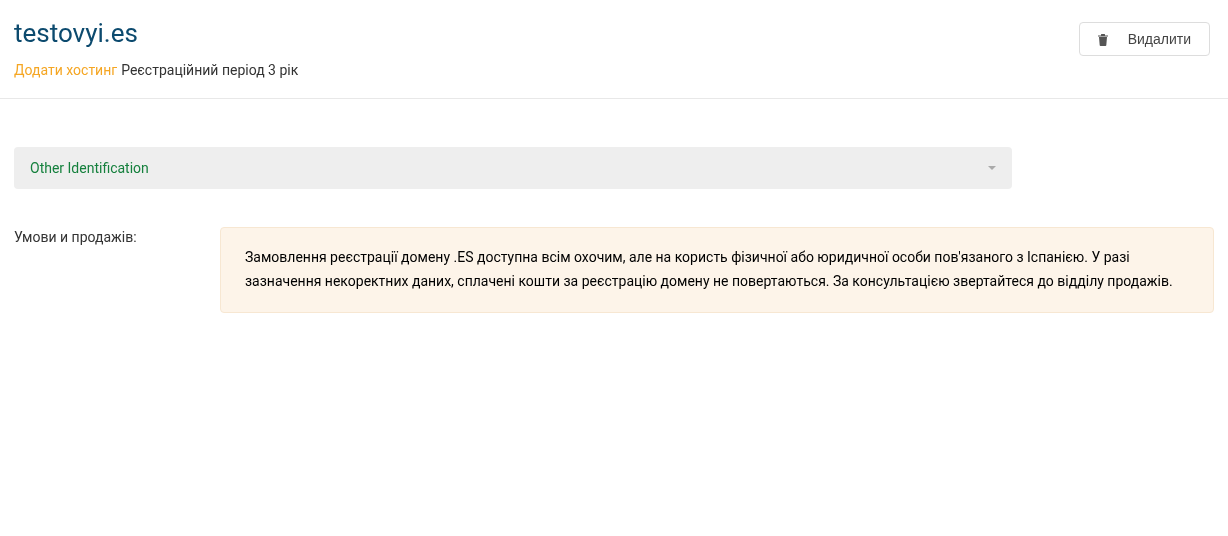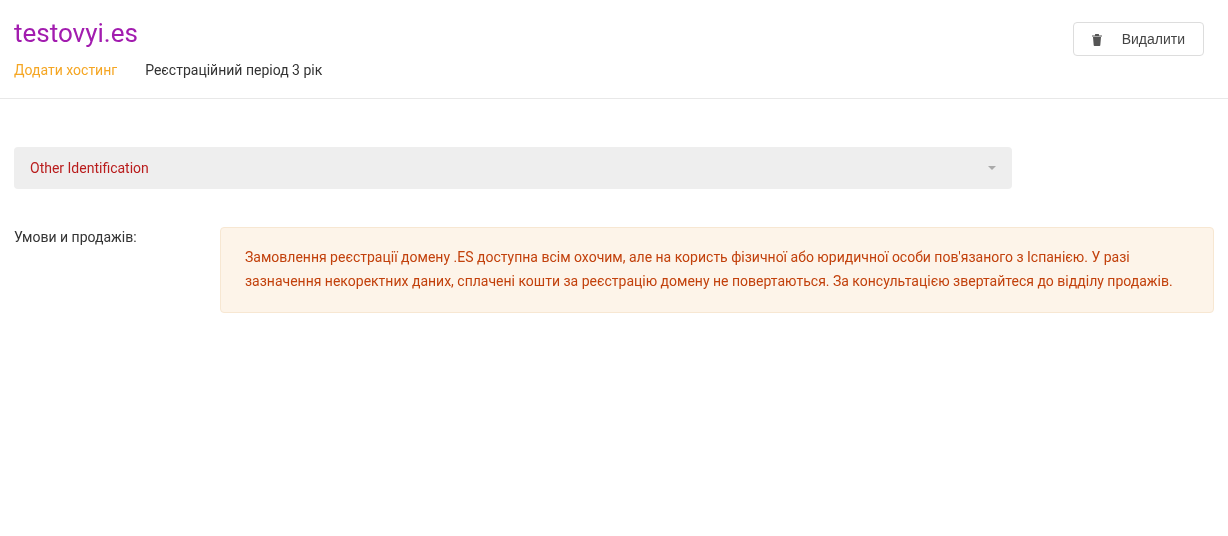--- a/index.html
+++ b/index.html
@@ -15,40 +15,40 @@
       height: 536px;
     }
     .header {
       padding: 18px 14px 20px 14px;
       border-bottom: 1px solid #e8e8e8;
       position: relative;
     }
     .domain-title {
       font-size: 26px;
       font-weight: 400;
-      color: #a21caf;
+      color: #0c4a6e;
       margin-bottom: 14px;
     }
     .sub-row {
       display: flex;
       align-items: center;
-      gap: 28px;
+      gap: 4px;
     }
     .add-hosting {
       color: #f5a623;
       font-size: 14px;
       text-decoration: none;
     }
     .reg-period {
       color: #333;
       font-size: 14px;
     }
     .delete-btn {
       position: absolute;
-      right: 24px;
+      right: 18px;
       top: 22px;
       border: 1px solid #ddd;
       border-radius: 4px;
       background: #fff;
       padding: 8px 18px;
       font-size: 14px;
       color: #444;
       cursor: pointer;
       display: flex;
       align-items: center;
@@ -77,21 +77,21 @@
       flex: 1;
       max-width: 998px;
     }
     .select-control {
       width: 100%;
       background: #eeeeee;
       border: none;
       border-radius: 4px;
       padding: 13px 16px;
       font-size: 14px;
-      color: #b91c1c;
+      color: #15803d;
       position: relative;
       cursor: pointer;
       display: flex;
       align-items: center;
       justify-content: space-between;
     }
     .caret-down {
       width: 0;
       height: 0;
       border-left: 4px solid transparent;
@@ -107,21 +107,21 @@
       font-size: 14px;
       color: #333;
       height: 44px;
     }
     .terms-box {
       background: #fdf4e9;
       border: 1px solid #f7e7d2;
       border-radius: 4px;
       padding: 18px 24px;
       font-size: 14px;
-      color: #c2410c;
+      color: #000000;
       line-height: 1.7;
     }
   </style>
 </head>
 <body>
 
 <div class="header">
   <h1 class="domain-title">testovyi.es</h1>
   <div class="sub-row">
     <a href="#" class="add-hosting">Додати хостинг</a>

